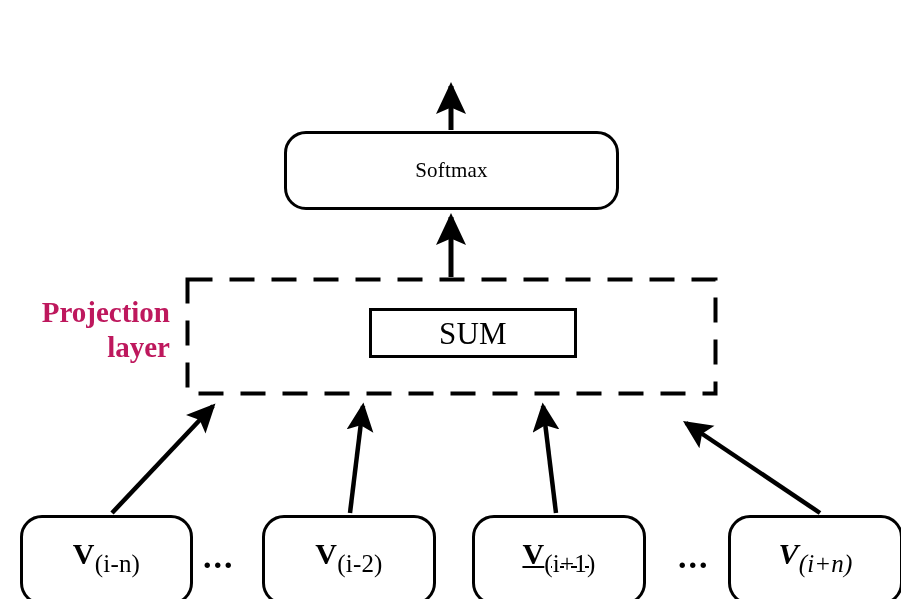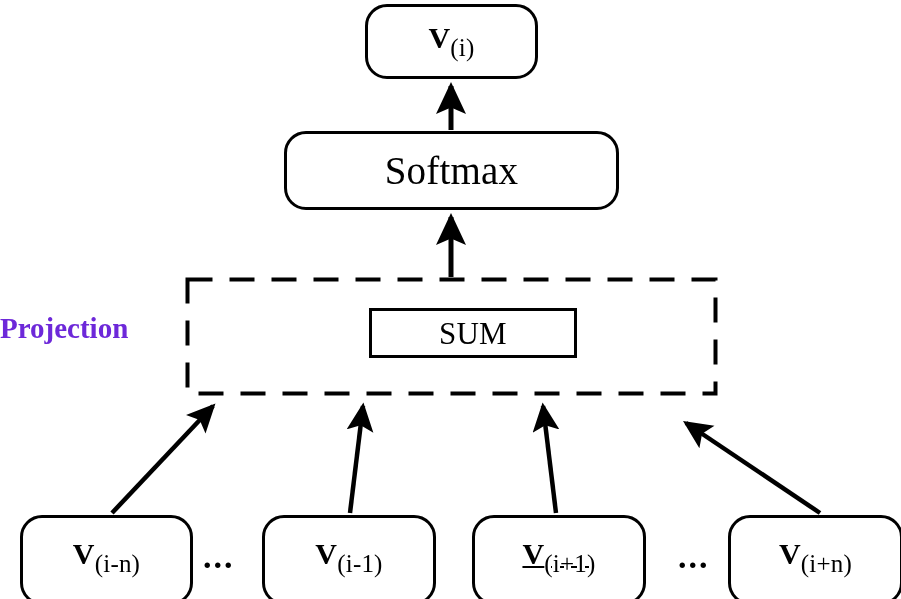--- a/index.html
+++ b/index.html
@@ -56,42 +56,41 @@
   }
   .vlabel .vsub {
     font-size: 25px;
     vertical-align: -0.30em;
     font-weight: normal;
   }
   .sum-label {
     font-size: 31px;
   }
   .softmax-label {
-    font-size: 39px;
+    font-size: 21px;
   }
   .ellipsis {
     position: absolute;
     font-family: "Liberation Serif", "DejaVu Serif", serif;
     font-size: 34px;
     font-weight: bold;
     line-height: 1;
     letter-spacing: 2px;
     z-index: 3;
     color: #000;
   }
   .side-caption {
     position: absolute;
     font-family: "Liberation Serif", "DejaVu Serif", serif;
     font-weight: bold;
     font-size: 29px;
     line-height: 1.22;
-    text-align: left;
+    text-align: right;
     z-index: 3;
-    color: #6d28d9;
-    margin-top: 16px;
+    color: #be185d;
   }
 </style>
 </head>
 <body>
 
 <div id="canvas">
 
   <svg id="svg-layer" viewBox="0 0 901 599" xmlns="http://www.w3.org/2000/svg">
     <defs>
       <marker id="arrowhead" markerWidth="7" markerHeight="7" refX="5.6" refY="3.0" orient="auto" markerUnits="strokeWidth">
@@ -107,59 +106,55 @@
 
     <line x1="350" y1="513" x2="363" y2="406" stroke="#000" stroke-width="4.5" marker-end="url(#arrowhead)"></line>
 
     <line x1="556" y1="513" x2="543" y2="406" stroke="#000" stroke-width="4.5" marker-end="url(#arrowhead)"></line>
 
     <line x1="820" y1="513" x2="686" y2="423" stroke="#000" stroke-width="4.5" marker-end="url(#arrowhead)"></line>
 
     <rect x="187.5" y="279.5" width="528" height="114" fill="none" stroke="#000" stroke-width="4" stroke-dasharray="25 17"></rect>
   </svg>
 
-  <div class="node-box rounded" style="left:365px; top:4px; width:173px; height:75px;">
-    <span class="node-label vlabel">
-      <span class="vmain">V</span><span class="vsub">(i)</span>
-    </span>
-  </div>
 
   <div class="node-box rounded" style="left:284px; top:131px; width:335px; height:79px;">
     <span class="node-label softmax-label">Softmax</span>
   </div>
 
   <div class="side-caption" style="left:0px; top:295px; width:170px;">
     <div>Projection</div>
+    <div>layer</div>
   </div>
 
   <div class="node-box sharp" style="left:369px; top:308px; width:208px; height:50px;">
     <span class="node-label sum-label">SUM</span>
   </div>
 
   <div class="node-box rounded" style="left:20px; top:515px; width:173px; height:90px;">
     <span class="node-label vlabel" style="margin-top:-6px;font-family:Liberation Serif, serif;">
       <span class="vmain">V</span><span class="vsub">(i-n)</span>
     </span>
   </div>
 
   <div class="ellipsis" style="left:203px; top:540px;">...</div>
 
   <div class="node-box rounded" style="left:262px; top:515px; width:174px; height:90px;">
     <span class="node-label vlabel" style="margin-top:-6px;">
-      <span class="vmain">V</span><span class="vsub">(i-1)</span>
+      <span class="vmain">V</span><span class="vsub">(i-2)</span>
     </span>
   </div>
 
   <div class="node-box rounded" style="left:472px; top:515px; width:174px; height:90px;">
     <span class="node-label vlabel" style="margin-top:-6px;text-decoration:underline;">
       <span class="vmain">V</span><span class="vsub">(i+1)</span>
     </span>
   </div>
 
   <div class="ellipsis" style="left:678px; top:540px;">...</div>
 
   <div class="node-box rounded" style="left:728px; top:515px; width:175px; height:90px;">
-    <span class="node-label vlabel" style="margin-top:-6px;">
+    <span class="node-label vlabel" style="margin-top:-6px;font-style:italic;">
       <span class="vmain">V</span><span class="vsub">(i+n)</span>
     </span>
   </div>
 
 </div>
 
 </body></html>

